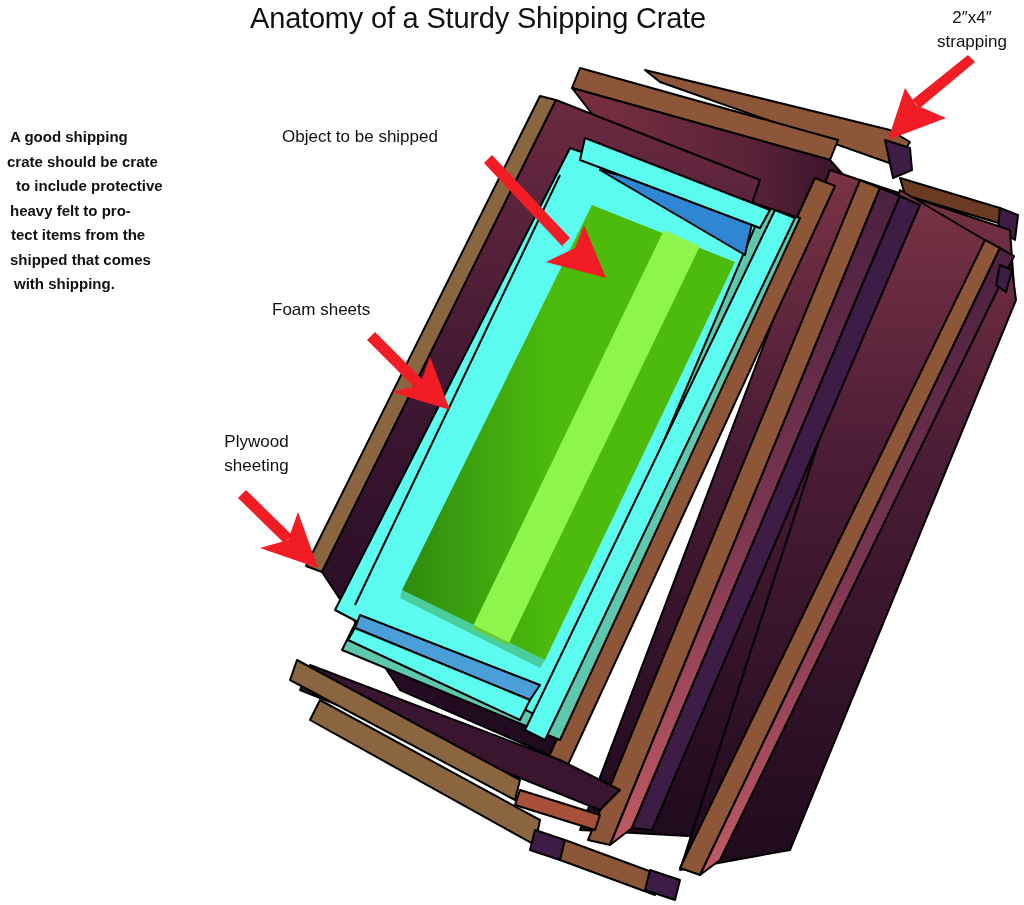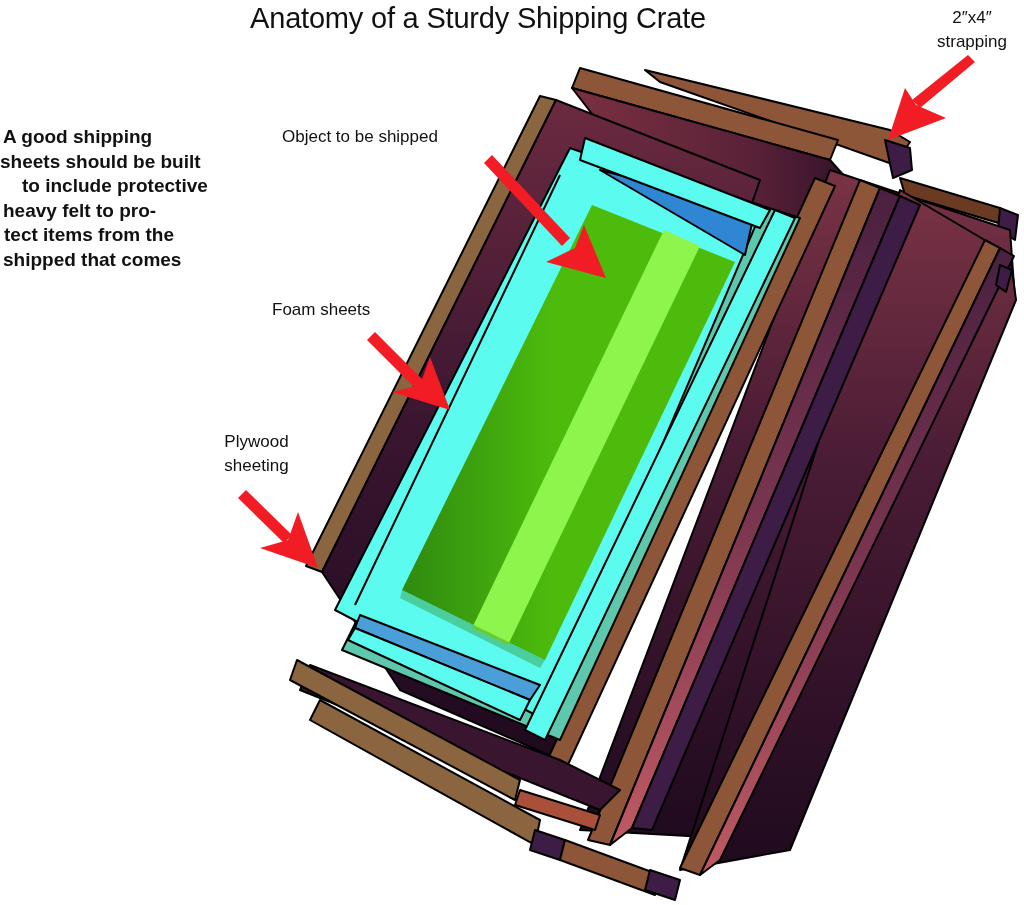--- a/index.html
+++ b/index.html
@@ -8,23 +8,23 @@
   .title {
     position: absolute; left: 0; top: 2px; width: 956px; text-align: center;
     font-family: "Liberation Sans", sans-serif; font-size: 29px; color: #111;
     letter-spacing: -0.2px;
   }
   .label {
     position: absolute; font-family: "Liberation Sans", sans-serif;
     font-size: 17px; color: #111; line-height: 24px; text-align: center;
   }
   .desc {
-    position: absolute; left: 3px; top: 125px; width: 240px;
+    position: absolute; left: 10px; top: 125px; width: 240px;
     font-family: "Liberation Sans", sans-serif; font-weight: bold;
-    font-size: 19px; line-height: 24.5px; color: #111;
+    font-size: 15px; line-height: 24.5px; color: #111;
   }
   .desc span { display: block; white-space: nowrap; }
   svg { position: absolute; left: 0; top: 0; }
   .ol { stroke: #000; stroke-width: 2; stroke-linejoin: round; }
 </style>
 </head>
 <body>
 
 <div id="stage">
 
@@ -132,25 +132,26 @@
         <polygon points="238,498 246,490 292,535 284,543"></polygon>
         <polygon points="318,568 298,512 288,540 260,548"></polygon>
       </g>
     </g>
   </svg>
 
   <div class="title">Anatomy of a Sturdy Shipping Crate</div>
 
   <div class="desc">
     <span>A good shipping</span>
-    <span style="margin-left:-3px">sheets should be built</span>
-    <span style="margin-left:19px">to include protective</span>
+    <span style="margin-left:-3px">crate should be crate</span>
+    <span style="margin-left:6px">to include protective</span>
     <span>heavy felt to pro-</span>
     <span style="margin-left:1px">tect items from the</span>
     <span>shipped that comes</span>
+    <span style="margin-left:4px">with shipping.</span>
   </div>
 
   <div class="label" style="left:920px; top:6px; width:104px;">
     <div>2″x4″</div>
     <div>strapping</div>
   </div>
 
   <div class="label" style="left:282px; top:125px; white-space:nowrap;">Object to be shipped</div>
 
   <div class="label" style="left:272px; top:298px; white-space:nowrap;">Foam sheets</div>

